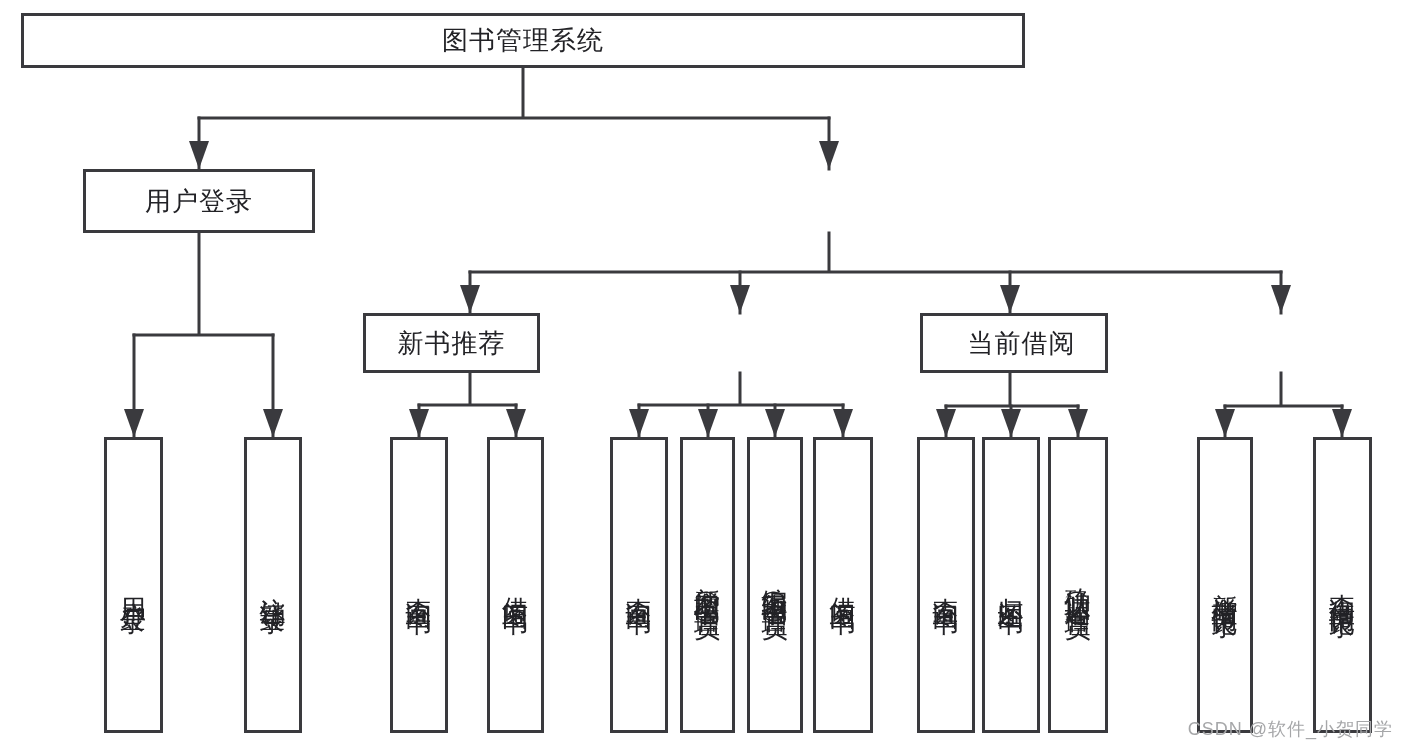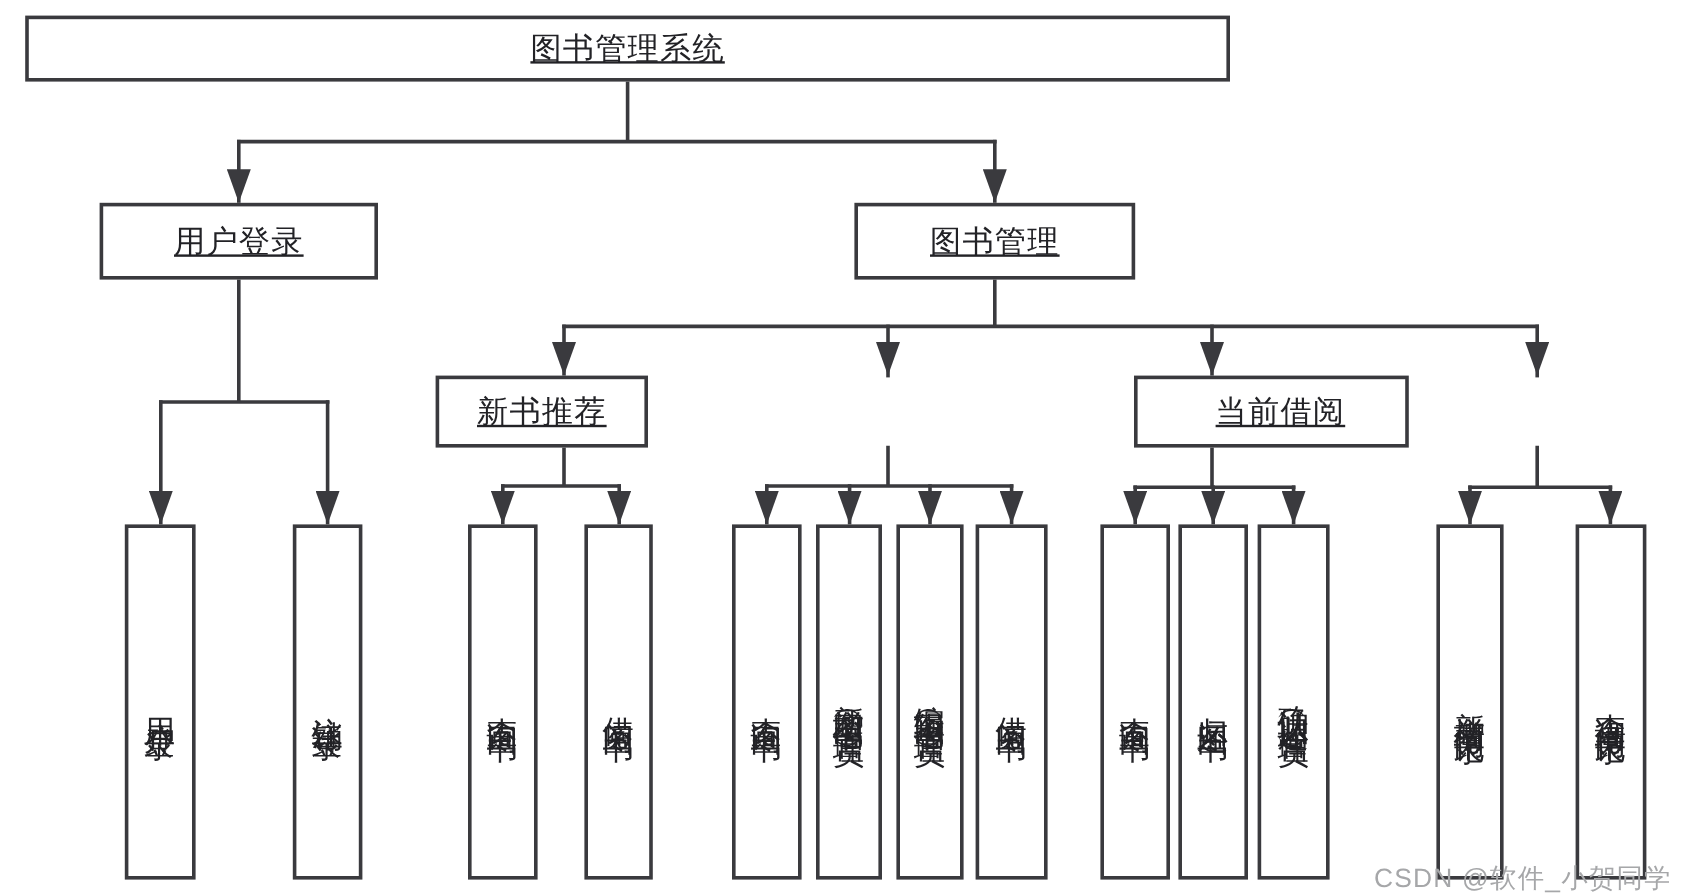--- a/index.html
+++ b/index.html
@@ -32,28 +32,28 @@
   }
   .node {
     position: absolute;
     border: 3px solid var(--line);
     background: var(--background);
     display: flex;
     align-items: center;
     justify-content: center;
     color: var(--text);
   }
-  .hnode { font-size: 26px; letter-spacing: 1px; white-space: nowrap; text-decoration: underline; }
+  .hnode { font-size: 26px; letter-spacing: 1px; white-space: nowrap; }
   .node-root   { left: 21px;   top: 13px;  width: 1004px; height: 55px; }
   .node-l2-a   { left: 83px;   top: 169px; width: 232px;  height: 64px; }
   .node-l2-b   { left: 712px;  top: 169px; width: 234px;  height: 64px; }
   .node-l3     { top: 313px; height: 60px; }
   .node-l3-a   { left: 363px;  width: 177px; }
   .node-l3-b   { left: 633px;  width: 215px; }
-  .node-l3-c   { left: 945px;  width: 229px; padding-left: 15px; }
+  .node-l3-c   { left: 920px;  width: 188px; padding-left: 15px; }
   .node-l3-d   { left: 1172px; width: 218px; }
   .leaf {
     position: absolute;
     top: 437px;
     height: 296px;
   }
   .leaf .vtext {
     writing-mode: vertical-rl;
     text-orientation: mixed;
     font-size: 26px;
@@ -71,21 +71,21 @@
   .le4 { left: 813px;  width: 60px; }
   .lf1 { left: 917px;  width: 58px; }
   .lf2 { left: 982px;  width: 58px; }
   .lf3 { left: 1048px; width: 60px; }
   .lg1 { left: 1197px; width: 56px; }
   .lg2 { left: 1313px; width: 59px; }
   .watermark {
     position: absolute;
     top: 717px;
     right: 12px;
-    font-size: 22px;
+    font-size: 18px;
     letter-spacing: 1px;
     color: var(--watermark);
     white-space: nowrap;
   }
 </style>
 </head>
 <body>
 
 <div class="canvas">
 
@@ -125,23 +125,20 @@
     <line class="wire" x1="1225" y1="406" x2="1225" y2="437" marker-end="url(#arw)"></line>
     <line class="wire" x1="1342" y1="406" x2="1342" y2="437" marker-end="url(#arw)"></line>
   </svg>
 
   <div class="node hnode node-root">
     <span>图书管理系统</span>
   </div>
 
   <div class="node hnode node-l2-a">
     <span>用户登录</span>
-  </div>
-  <div class="node hnode node-l2-b">
-    <span>图书管理</span>
   </div>
 
   <div class="node hnode node-l3 node-l3-a">
     <span>新书推荐</span>
   </div>
   <div class="node hnode node-l3 node-l3-c">
     <span>当前借阅</span>
   </div>
 
   <div class="node leaf la1">

